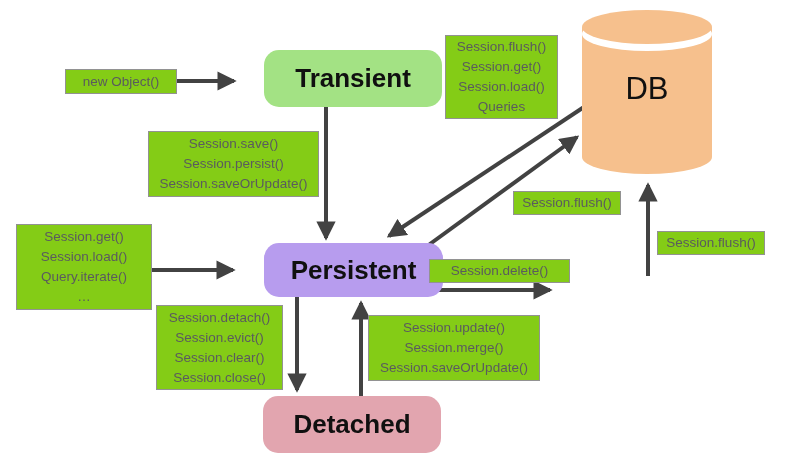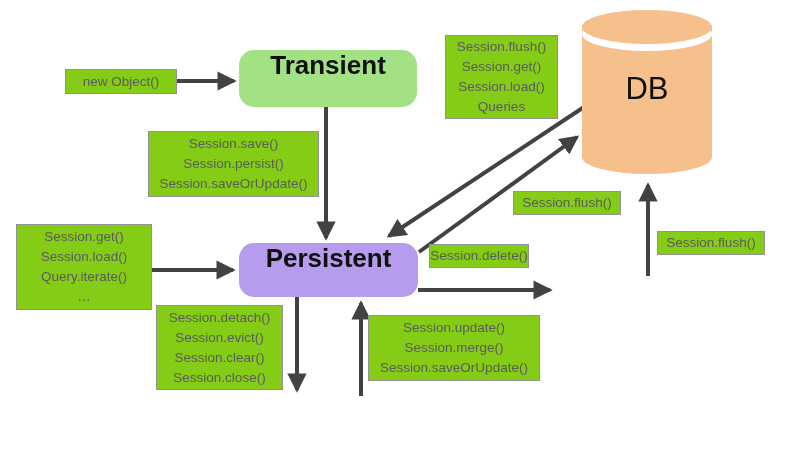--- a/index.html
+++ b/index.html
@@ -4,22 +4,22 @@
 <style>
   html,body{margin:0;padding:0;background:#fff;}
   .canvas{
     position:relative;width:800px;height:467px;background:var(--background,#fff);
     font-family:"Liberation Sans",sans-serif;overflow:hidden;
   }
   .arrows{position:absolute;left:0;top:0;}
   .arrows line{stroke:var(--arrow);stroke-width:4;}
   .arrowhead{fill:var(--arrow);}
   .node{
-    position:absolute;display:flex;justify-content:center;
-    border-radius:15px;font-weight:bold;font-size:26px;color:var(--node-text);
+    position:absolute;display:flex;align-items:center;justify-content:center;
+    border-radius:15px;font-weight:bold;font-size:26px;color:var(--node-text);margin-left:25px;
   }
   #n-transient {left:239px;top:50px;width:178px;height:57px;background:var(--transient);}
   #n-persistent{left:239px;top:243px;width:179px;height:54px;background:var(--persistent);}
   #n-detached  {left:238px;top:396px;width:178px;height:57px;background:var(--detached);}
   #n-removed   {left:557px;top:276px;width:181px;height:56px;background:var(--removed);}
   .db-cyl{position:absolute;left:582px;top:10px;}
   .db-fill{fill:var(--db);}
   .db-white{fill:#ffffff;}
   .db-label{
     position:absolute;left:582px;top:71px;width:130px;text-align:center;
@@ -32,21 +32,21 @@
     text-align:center;box-sizing:border-box;white-space:nowrap;
   }
   #l-newobj    {left:65px; top:69px; width:112px;height:25px;}
   #l-save      {left:148px;top:131px;width:171px;height:66px;}
   #l-get       {left:16px; top:224px;width:136px;height:86px;}
   #l-dbops     {left:445px;top:35px; width:113px;height:84px;}
   #l-detach    {left:156px;top:305px;width:127px;height:85px;}
   #l-update    {left:368px;top:315px;width:172px;height:66px;}
   #l-flushmid  {left:513px;top:191px;width:108px;height:24px;}
   #l-flushright{left:657px;top:231px;width:108px;height:24px;}
-  #l-delete    {left:429px;top:244px;width:100px;height:24px;}
+  #l-delete    {left:429px;top:259px;width:141px;height:24px;}
 </style>
 </head>
 <body>
 
 <div class="canvas">
 
   <svg class="arrows" width="800" height="467" viewBox="0 0 800 467">
     <defs>
       <marker id="arrow" viewBox="0 0 10 10" refX="8.6" refY="5" markerWidth="4.8" markerHeight="4.8" orient="auto-start-reverse">
         <path d="M 0 0 L 10 5 L 0 10 z" class="arrowhead"></path>
@@ -68,20 +68,23 @@
     <ellipse class="db-white" cx="65" cy="24" rx="65" ry="17"></ellipse>
     <ellipse class="db-fill" cx="65" cy="17" rx="65" ry="17"></ellipse>
   </svg>
   <div class="db-label">DB</div>
 
   <div class="node" id="n-transient">
     <span>Transient</span>
   </div>
   <div class="node" id="n-persistent">
     <span>Persistent</span>
+  </div>
+  <div class="node" id="n-detached">
+    <span>Detached</span>
   </div>
 
   <div class="labelbox" id="l-newobj">
     <div>new Object()</div>
   </div>
 
   <div class="labelbox" id="l-save">
     <div>Session.save()</div>
     <div>Session.persist()</div>
     <div>Session.saveOrUpdate()</div>

